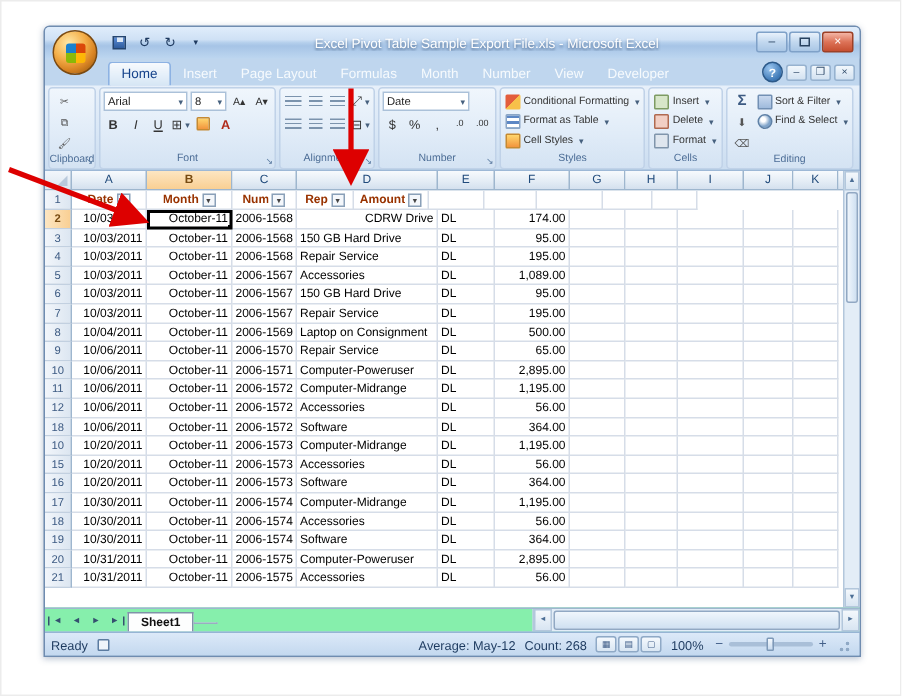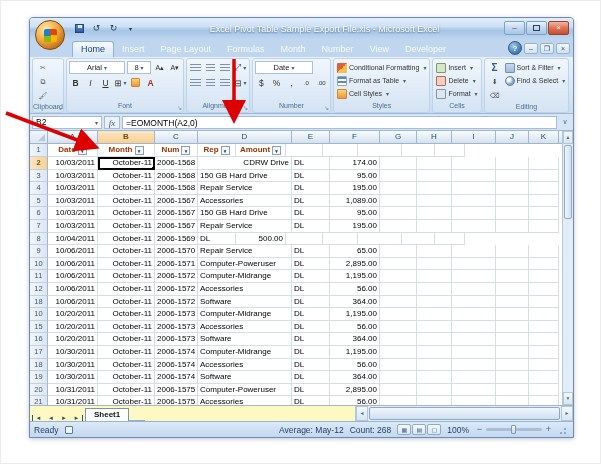--- a/index.html
+++ b/index.html
@@ -47,21 +47,21 @@
   
   .ribbon { flex:0 0 57px; background:linear-gradient(180deg,#e7f0fa,#d9e7f6 55%,#cbddf0);
             border-bottom:1px solid #9db8d6; display:flex; align-items:stretch; padding:1px 1px 0; overflow:hidden; }
   .rgroup { display:flex; flex-direction:column; border:1px solid #c0d2e8; border-radius:3px; margin:0 1px;
             background:linear-gradient(180deg,#f0f6fc,#e1ecf8 55%,#d4e3f3); position:relative; overflow:hidden; }
   .rbody { flex:1; padding:2px 2px 0; }
   .rlabel { flex:0 0 11px; font-size:7px; color:#4c6d96; text-align:center; line-height:10px; white-space:nowrap; }
   .launcher { position:absolute; right:1px; bottom:1px; font-size:6px; color:#5a7aa0; line-height:6px; }
   .rrow { display:flex; align-items:center; gap:2px; margin-bottom:2px; }
   .combo { background:#fff; border:1px solid #abc1d9; height:13px; font-size:7.5px; color:#222;
-           display:flex; align-items:center; justify-content:center; padding:0 2px; white-space:nowrap; }
+           display:flex; align-items:center; justify-content:space-between; padding:0 2px; white-space:nowrap; }
   .dd { font-size:6px; color:#46607e; margin-left:2px; }
   .sbtn { height:13px; min-width:13px; display:flex; align-items:center; justify-content:center;
           font-size:8.5px; color:#333; white-space:nowrap; }
   .bold{font-weight:bold} .ital{font-style:italic} .undl{text-decoration:underline}
   .bigbtn { display:flex; flex-direction:column; align-items:center; justify-content:center; width:28px; height:42px; font-size:7.5px; color:#333; }
   .pasteicon { width:12px; height:15px; background:#e8ddc8; border:1px solid #9a8a64; position:relative; margin-bottom:1px; }
   .pasteicon::after { content:""; position:absolute; left:2px; top:2px; width:7px; height:10px; background:#fff; border:1px solid #8899aa; }
   .minicol { display:flex; flex-direction:column; gap:1px; margin-left:1px; }
   .tinybtn { width:14px; height:13px; display:flex; align-items:center; justify-content:center; font-size:7px; color:#555; }
   .alicon { width:11px; height:8px; background:repeating-linear-gradient(#7b93ad 0 1px, transparent 1px 3px); }
@@ -109,21 +109,21 @@
   .fbtn { width:9px; height:9px; flex:0 0 9px; border:1px solid #8aa0b8; background:#f4f7fb; font-size:5px; line-height:8px; color:#444; text-align:center; }
   .gcell.sel { outline:2px solid #000; outline-offset:-2px; position:relative; z-index:2; }
   .gcell.sel::after { content:""; position:absolute; right:-1px; bottom:-1px; width:3px; height:3px; background:#000; }
 
   .vscroll { flex:0 0 11px; background:#e3edf7; border-left:1px solid #b3c7dc; display:flex; flex-direction:column; align-items:stretch; }
   .sarr { flex:0 0 11px; font-size:5px; color:#4d6f96; text-align:center; line-height:11px; background:linear-gradient(#f4f8fc,#d8e5f2); border:1px solid #b3c7dc; }
   .vthumb { flex:0 0 74px; margin:1px; background:linear-gradient(90deg,#f0f6fc,#cfe0f1); border:1px solid #91a8c3; border-radius:2px; }
   .vspace { flex:1; }
 
   
-  .sheetrow { flex:0 0 14px; background:#fef9c3; border-top:1px solid #9eb6ce; display:flex; align-items:flex-end; }
+  .sheetrow { flex:0 0 14px; background:#86efac; border-top:1px solid #9eb6ce; display:flex; align-items:center; }
   .nav { display:flex; align-items:center; padding:0 2px; gap:1px; }
   .navbtn { width:12px; font-size:6px; color:#35506f; text-align:center; }
   .sheettab { background:#fdfefe; border:1px solid #7f93a8; border-bottom:none; margin-top:1px; padding:0 8px;
               font-size:8px; font-weight:bold; color:#111; line-height:12px; }
   .stubtab { background:#e4edf6; border:1px solid #9aadc2; border-bottom:none; margin-top:3px; width:16px; }
   .hscroll { margin-left:auto; width:218px; display:flex; align-items:stretch; background:#e3edf7; border-left:1px solid #b3c7dc; }
   .harr { flex:0 0 12px; font-size:5px; color:#4d6f96; text-align:center; line-height:13px; background:linear-gradient(#f4f8fc,#d8e5f2); border:1px solid #b3c7dc; }
   .hthumb { flex:1; margin:1px; background:linear-gradient(#f0f6fc,#cfe0f1); border:1px solid #91a8c3; border-radius:2px; }
 
   
@@ -343,29 +343,20 @@
               <span class="mini find"></span>
               <span>Find &amp; Select</span>
                 <span class="dd">▾</span>
             </div>
           </div>
         </div>
         <div class="rlabel">Editing</div>
       </div>
     </div>
 
-    <div class="formulabar">
-      <div class="namebox">
-        <span>B2</span>
-        <span class="dd">▾</span>
-      </div>
-      <div class="fxbtn">fx</div>
-      <div class="formulainput">=EOMONTH(A2,0)</div>
-      <div class="fbexpand">∨</div>
-    </div>
 
     <div class="gridwrap">
       <div class="gridmain">
         <div class="colheaders">
           <div class="corner"></div>
         <div class="colh" style="width: 50px;">A</div>
             <div class="colh hl" style="width: 57px;">B</div>
             <div class="colh" style="width: 43px;">C</div>
             <div class="colh" style="width: 94px;">D</div>
             <div class="colh" style="width: 38px;">E</div>
@@ -488,20 +479,21 @@
               <div class="gcell l" style="width: 35px;"></div>
               <div class="gcell l" style="width: 44px;"></div>
               <div class="gcell l" style="width: 33px;"></div>
               <div class="gcell l" style="width: 30px;"></div>
             </div>
             <div class="grow">
               <div class="rowh">8</div>
               <div class="gcell r" style="width: 50px;">10/04/2011</div>
               <div class="gcell r" style="width: 57px;">October-11</div>
               <div class="gcell l" style="width: 43px;">2006-1569</div>
+              <div class="gcell l" style="width: 94px;">Laptop on Consignment</div>
               <div class="gcell l" style="width: 38px;">DL</div>
               <div class="gcell r" style="width: 50px;">500.00</div>
               <div class="gcell l" style="width: 37px;"></div>
               <div class="gcell l" style="width: 35px;"></div>
               <div class="gcell l" style="width: 44px;"></div>
               <div class="gcell l" style="width: 33px;"></div>
               <div class="gcell l" style="width: 30px;"></div>
             </div>
             <div class="grow">
               <div class="rowh">9</div>

